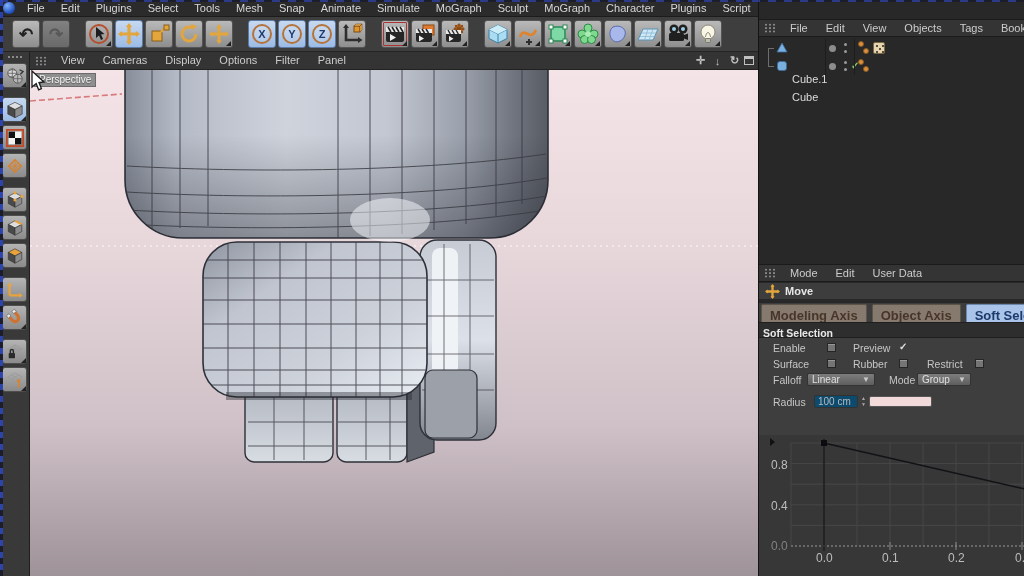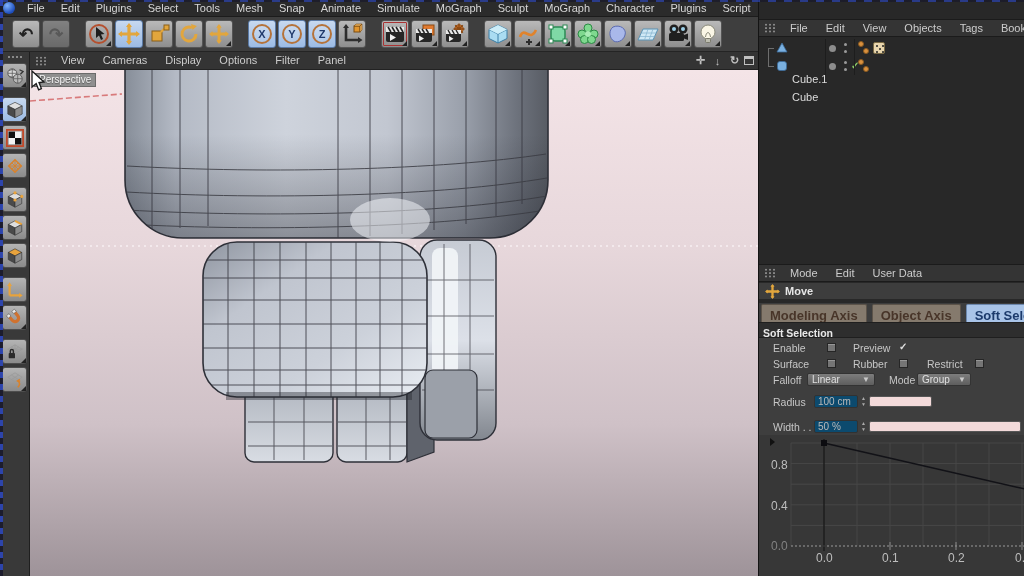--- a/index.html
+++ b/index.html
@@ -598,26 +598,20 @@
           <span class="arr">▼</span>
           <span>Group</span>
         </span>
       </div>
       <div class="arow" style="top:56px">
         <span class="albl" style="left:14px">Radius</span>
         <span class="vfield" style="left:55px">100 cm</span>
         <span class="spin" style="left:101px">▲<br>▼</span>
         <span class="slider" style="left:110px; width:63px"></span>
       </div>
-      <div class="arow" style="top:81px">
-        <span class="albl" style="left:14px">Width . .</span>
-        <span class="vfield" style="left:55px">50 %</span>
-        <span class="spin" style="left:101px">▲<br>▼</span>
-        <span class="slider" style="left:110px; width:152px"></span>
-      </div>
     </div>
 
     <div id="graph">
       <span class="expander"></span>
       <svg width="266" height="141" viewBox="0 0 266 141">
         <g stroke="#474747" stroke-width="1">
           <path d="M32 8 V111 M98 8 V111 M131 8 V111 M164 8 V111 M197 8 V111 M230 8 V111 M263 8 V111"></path>
           <path d="M32 8 H266 M32 28.6 H266 M32 49.2 H266 M32 69.8 H266 M32 90.4 H266"></path>
         </g>
         <path d="M32 111 H266" stroke="#9a9a9a" stroke-width="1" stroke-dasharray="2 2"></path>

